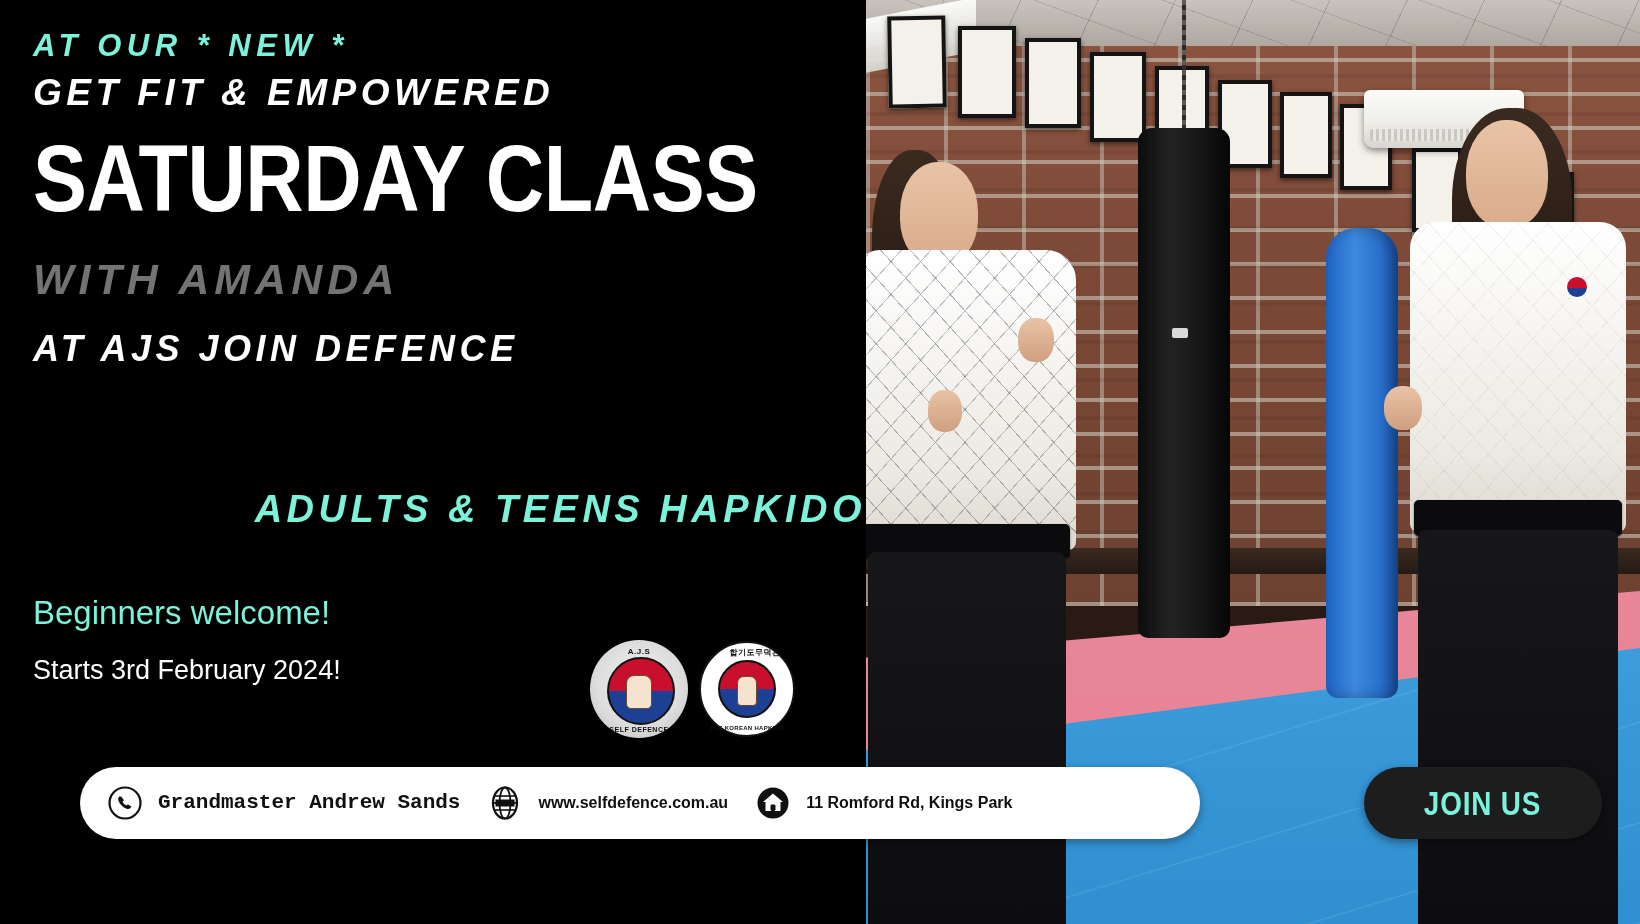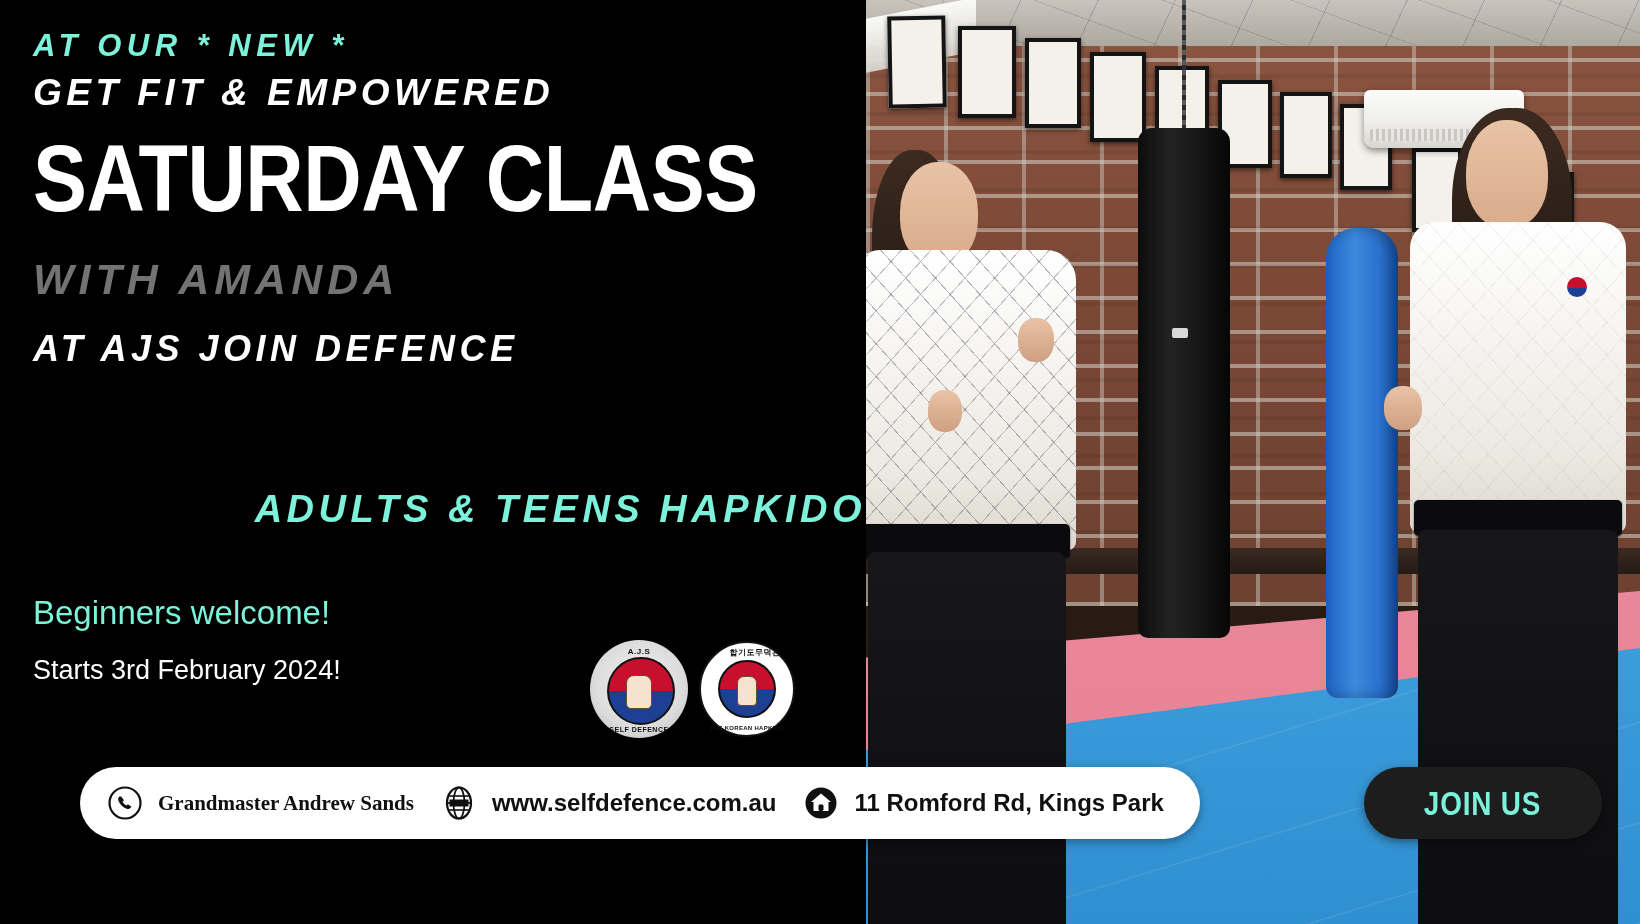--- a/index.html
+++ b/index.html
@@ -279,26 +279,26 @@
     gap:26px;
     box-shadow:0 3px 10px rgba(0,0,0,0.35);
   }
   .contact-item{ display:flex; align-items:center; gap:14px; }
   .c-icon{
     width:38px; height:38px; flex:0 0 38px;
     display:flex; align-items:center; justify-content:center;
   }
   .c-icon svg{ display:block; }
   .c-text{
-    font-family:Liberation Serif, serif;
+    font-family:Liberation Mono, monospace;
     font-weight:700; color:#101010; font-size:21px;
     line-height:1.18; white-space:nowrap;
   }
   .c-text .l2{ display:block; }
-  .c-one{ font-weight:700; color:#101010; font-size:24px; white-space:nowrap; }
+  .c-one{ font-weight:700; color:#101010; font-size:16px; white-space:nowrap; }
 
   .join-btn{
     position:absolute; right:38px; bottom:85px;
     width:238px; height:72px;
     background:#1d1d1d; border-radius:36px;
     display:flex; align-items:center; justify-content:center;
     box-shadow:0 3px 10px rgba(0,0,0,0.4);
   }
   .join-btn span{
     color:#7cf2da; font-size:34px; font-weight:700;

